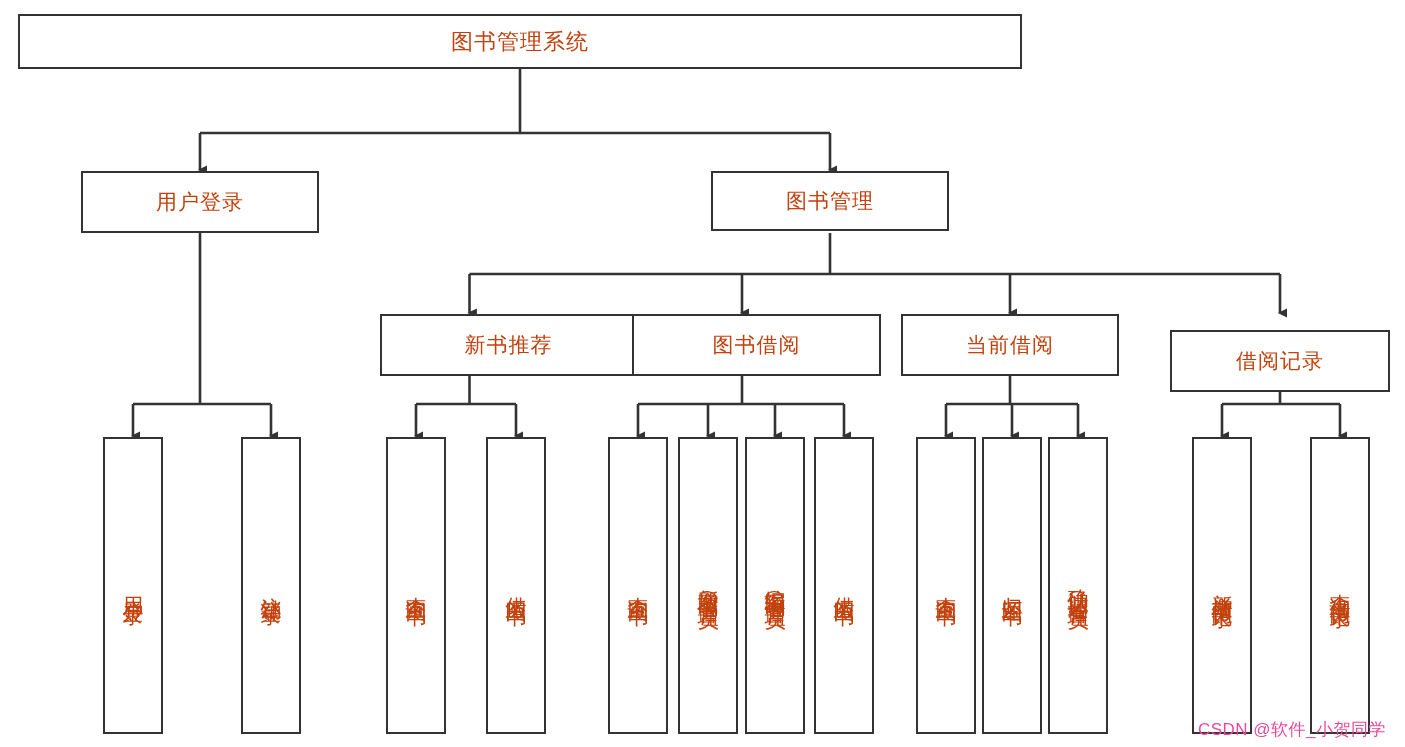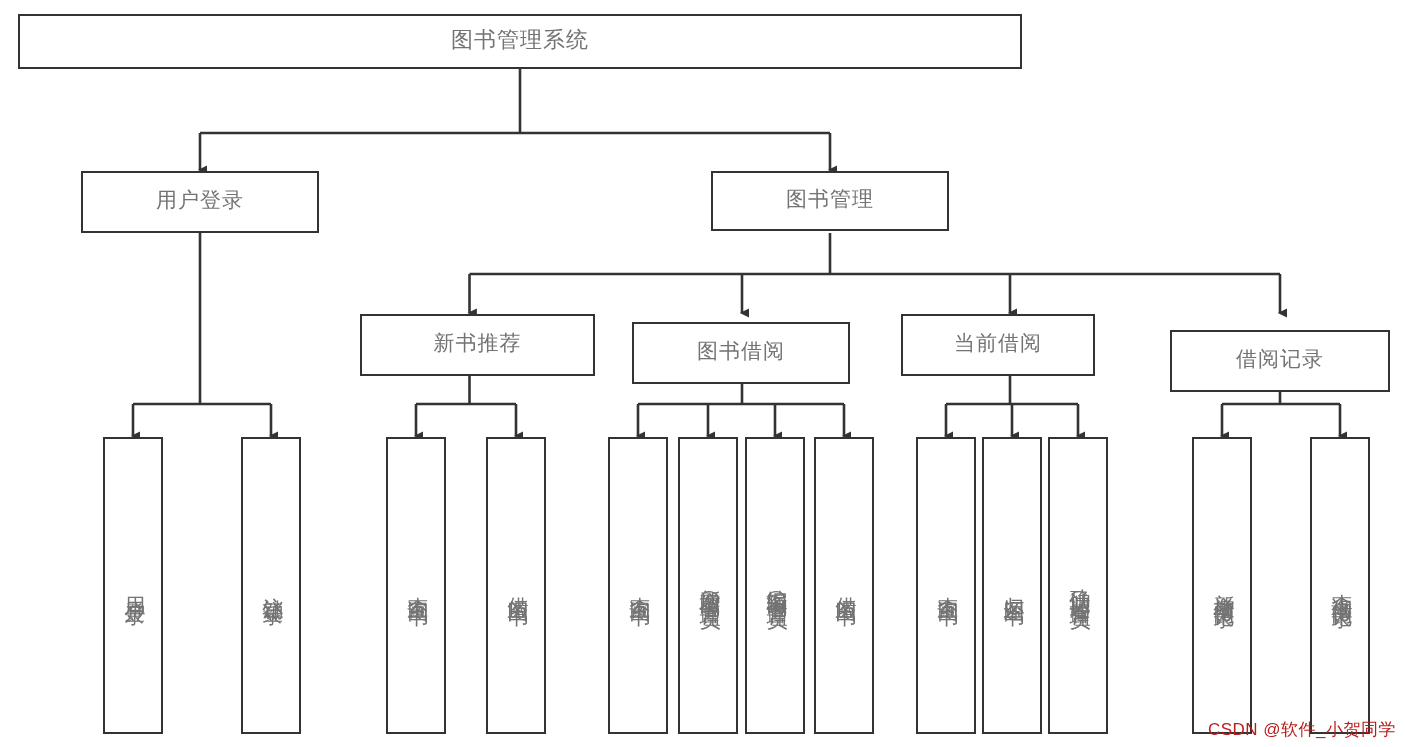--- a/index.html
+++ b/index.html
@@ -28,44 +28,44 @@
     position: absolute;
     box-sizing: border-box;
     border: 2px solid #333333;
     background: #ffffff;
     display: flex;
     align-items: center;
     justify-content: center;
     overflow: hidden;
   }
   .node-label {
-    color: #737373;
+    color: #c2410c;
     font-size: 21px;
     line-height: 1.15;
     letter-spacing: 1px;
     white-space: nowrap;
     text-align: center;
-    font-family: Liberation Mono, monospace;
+    font-family: Liberation Sans, sans-serif;
   }
   .node-box.vertical .node-label {
     writing-mode: vertical-rl;
     text-orientation: upright;
     letter-spacing: 3px;
     font-size: 21px;
     white-space: normal;
     max-height: 100%;
   }
   .node-box.root .node-label {
     font-size: 22px;
   }
   #watermark {
     position: absolute;
-    right: 9px;
+    right: 19px;
     bottom: 6px;
-    color: #b91c1c;
+    color: #ec4899;
     font-size: 17px;
     letter-spacing: 0.5px;
     white-space: nowrap;
     font-family: "Liberation Sans", "DejaVu Sans", sans-serif;
     pointer-events: none;
   }
 </style>
 </head>
 <body>
 
@@ -117,27 +117,27 @@
   <div id="nodes-layer">
       <div class="node-box root" style="left: 18px; top: 14px; width: 1004px; height: 55px;">
         <span class="node-label">图书管理系统</span>
       </div>
       <div class="node-box" style="left: 81px; top: 171px; width: 238px; height: 62px;">
         <span class="node-label">用户登录</span>
       </div>
       <div class="node-box" style="left: 711px; top: 171px; width: 238px; height: 60px;">
         <span class="node-label">图书管理</span>
       </div>
-      <div class="node-box" style="left: 360px; top: 314px; width: 235px; height: 62px;">
+      <div class="node-box" style="left: 380px; top: 314px; width: 257px; height: 62px;">
         <span class="node-label">新书推荐</span>
       </div>
-      <div class="node-box" style="left: 632px; top: 314px; width: 218px; height: 62px; margin-top: 8px;">
+      <div class="node-box" style="left: 632px; top: 314px; width: 249px; height: 62px;">
         <span class="node-label">图书借阅</span>
       </div>
-      <div class="node-box" style="left: 901px; top: 314px; width: 194px; height: 62px;">
+      <div class="node-box" style="left: 901px; top: 314px; width: 218px; height: 62px;">
         <span class="node-label">当前借阅</span>
       </div>
       <div class="node-box" style="left: 1170px; top: 314px; width: 220px; height: 62px; margin-top: 16px;">
         <span class="node-label">借阅记录</span>
       </div>
       <div class="node-box vertical" style="left: 103px; top: 437px; width: 60px; height: 297px;">
         <span class="node-label">用户登录</span>
       </div>
       <div class="node-box vertical" style="left: 241px; top: 437px; width: 60px; height: 297px;">
         <span class="node-label">注销登录</span>

